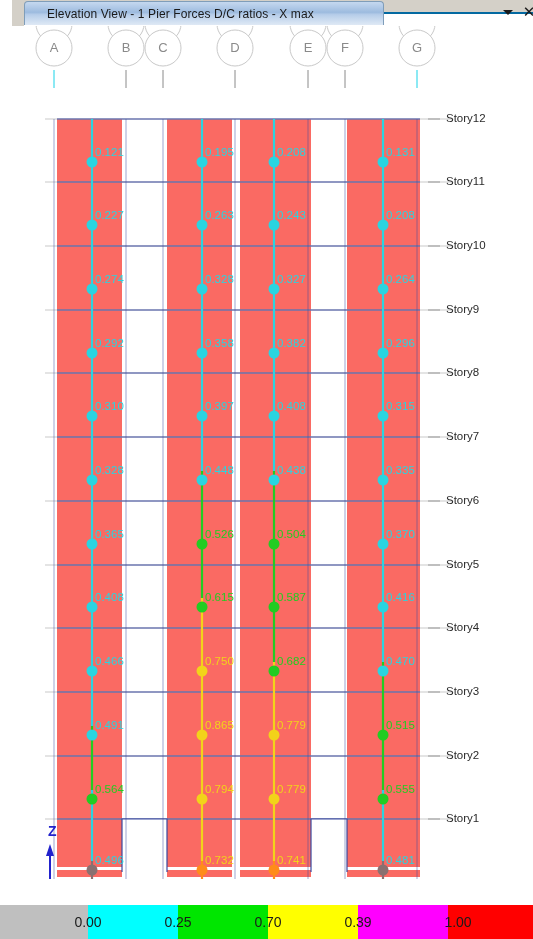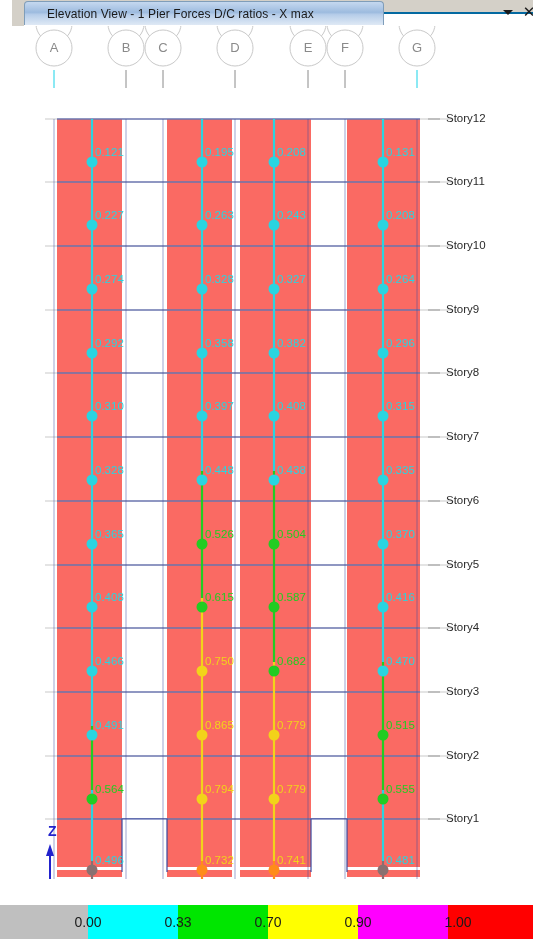--- a/index.html
+++ b/index.html
@@ -420,19 +420,19 @@
   <div id="legend-gap"></div>
 
   <div id="legend">
       <div class="legend-band" style="left: 0px; width: 88px; background: rgb(191, 191, 191);"></div>
       <div class="legend-band" style="left: 88px; width: 90px; background: rgb(0, 255, 255);"></div>
       <div class="legend-band" style="left: 178px; width: 90px; background: rgb(0, 230, 0);"></div>
       <div class="legend-band" style="left: 268px; width: 90px; background: rgb(255, 255, 0);"></div>
       <div class="legend-band" style="left: 358px; width: 90px; background: rgb(255, 0, 255);"></div>
       <div class="legend-band" style="left: 448px; width: 85px; background: rgb(255, 0, 0);"></div>
       <div class="legend-val" style="left: 58px; width: 60px;">0.00</div>
-      <div class="legend-val" style="left: 148px; width: 60px;">0.33</div>
+      <div class="legend-val" style="left: 148px; width: 60px;">0.25</div>
       <div class="legend-val" style="left: 238px; width: 60px; text-align: center;">0.70</div>
-      <div class="legend-val" style="left: 328px; width: 60px;">0.90</div>
+      <div class="legend-val" style="left: 328px; width: 60px;">0.39</div>
       <div class="legend-val" style="left: 428px; width: 60px;">1.00</div>
     </div>
 
 </div>
 
 </body></html>

